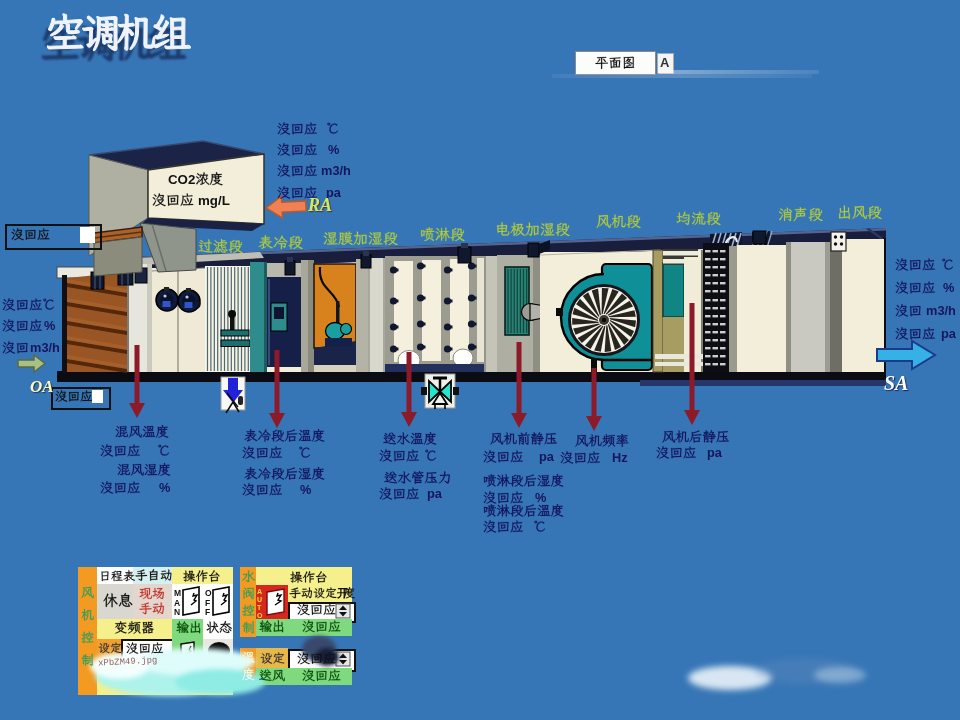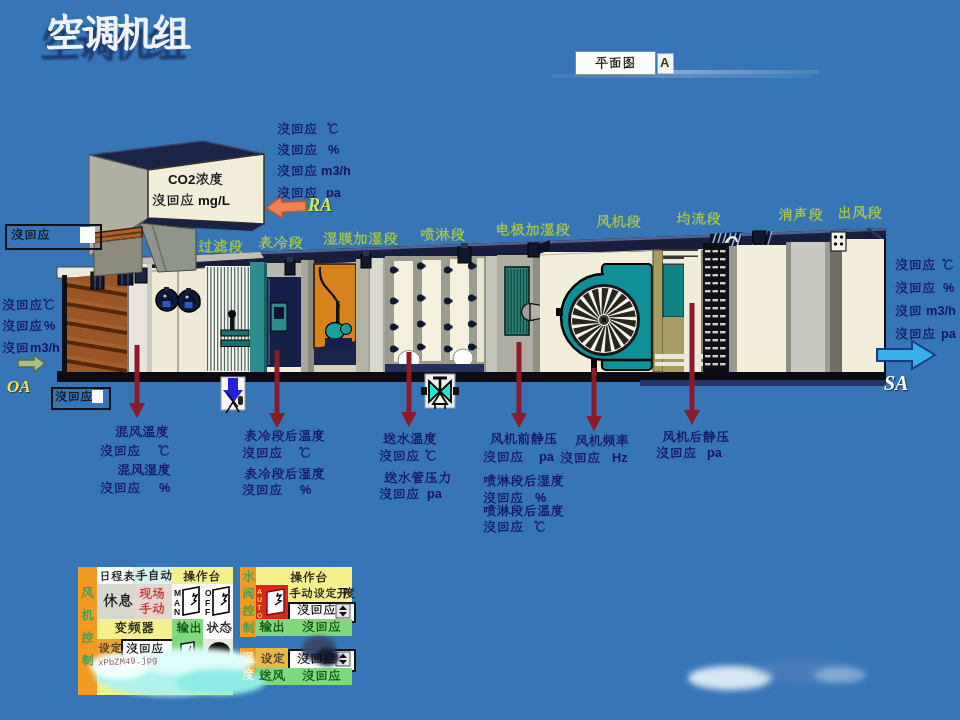--- a/index.html
+++ b/index.html
@@ -667,21 +667,21 @@
     <use href="#g5e94" transform="translate(27 11.3) scale(0.0135 -0.0135)" fill="#16165e" stroke="#16165e" stroke-width="12"></use>
     <text x="42" y="11.3" font-size="12.8" font-weight="bold" fill="#16165e">%</text>
   </svg>
 
 <svg style="position:absolute;left:2px;top:341px;" width="59" height="16" font-family="'Liberation Sans',sans-serif">
     <use href="#g6ca1" transform="translate(0 11.3) scale(0.0135 -0.0135)" fill="#16165e" stroke="#16165e" stroke-width="12"></use>
     <use href="#g56de" transform="translate(13.5 11.3) scale(0.0135 -0.0135)" fill="#16165e" stroke="#16165e" stroke-width="12"></use>
     <text x="28" y="11.3" font-size="12.8" font-weight="bold" fill="#16165e">m3/h</text>
   </svg>
 
-<div style="position:absolute;left:7px;top:377px;font:bold italic 17px 'Liberation Serif',serif;color:#fde047;text-shadow:1px 1px 1px #1e3a46">OA</div>
+<div style="position:absolute;left:30px;top:377px;font:bold italic 17px 'Liberation Serif',serif;color:#fef9c3;text-shadow:1px 1px 1px #1e3a46">OA</div>
 
 <svg style="position:absolute;left:198px;top:239px;" width="47" height="18" font-family="'Liberation Sans',sans-serif">
     <use href="#g8fc7" transform="translate(0 12.6) scale(0.0150 -0.0150)" fill="#aecb3f" stroke="#aecb3f" stroke-width="12"></use>
     <use href="#g6ee4" transform="translate(15 12.6) scale(0.0150 -0.0150)" fill="#aecb3f" stroke="#aecb3f" stroke-width="12"></use>
     <use href="#g6bb5" transform="translate(30 12.6) scale(0.0150 -0.0150)" fill="#aecb3f" stroke="#aecb3f" stroke-width="12"></use>
   </svg>
 
 <svg style="position:absolute;left:258px;top:235px;" width="47" height="18" font-family="'Liberation Sans',sans-serif">
     <use href="#g8868" transform="translate(0 12.6) scale(0.0150 -0.0150)" fill="#aecb3f" stroke="#aecb3f" stroke-width="12"></use>
     <use href="#g51b7" transform="translate(15 12.6) scale(0.0150 -0.0150)" fill="#aecb3f" stroke="#aecb3f" stroke-width="12"></use>

